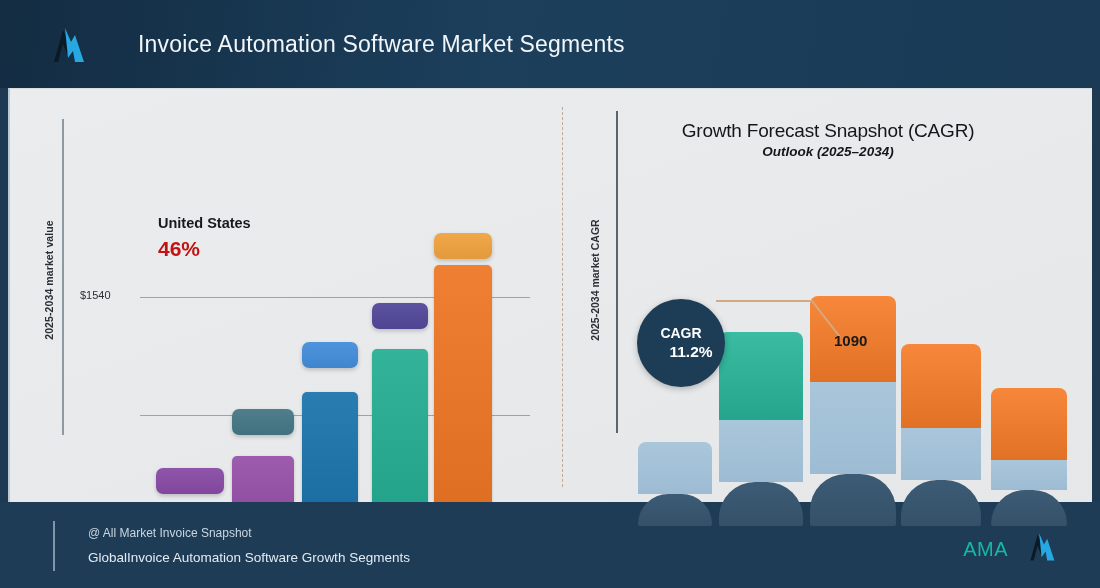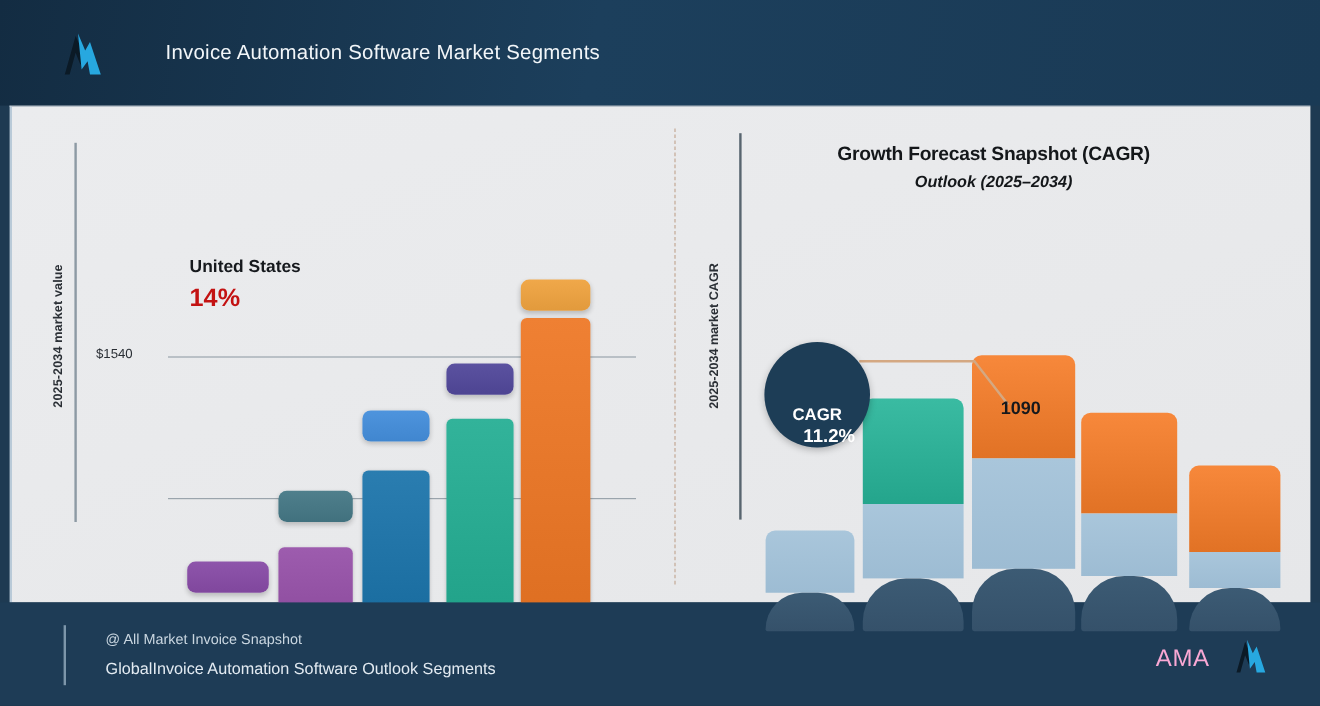--- a/index.html
+++ b/index.html
@@ -22,21 +22,21 @@
     background: linear-gradient(100deg, #132c42 0%, #1c3f5c 45%, #1a3a55 100%);
     display: flex; align-items: center;
   }
   .header-logo {
     margin-left: 40px; width: 52px; height: 40px;
     position: relative;
   }
   .header-title {
     margin-left: 46px;
     color: #f2f6f9;
-    font-size: 17px;
+    font-size: 23px;
     font-weight: 400;
     letter-spacing: .2px;
   }
 
   
   .mt { position:absolute; display:block; }
   .mt-dark { fill: #0b1a26; }
   .mt-blue { fill: #27a8e0; }
 
   
@@ -130,35 +130,35 @@
   }
   .axis-y-right {
     position: absolute; left: 54px; top: 22px;
     width: 2px; height: 322px;
     background: #58656f;
   }
 
   .r-title {
     position: absolute; left: 0; top: 31px; width: 532px;
     text-align: center;
-    font-size: 16px; font-weight: 700; color: #14171a;
+    font-size: 19px; font-weight: 400; color: #14171a;
     letter-spacing: -.2px;
   }
   .r-sub {
     position: absolute; left: 0; top: 55px; width: 532px;
     text-align: center;
     font-size: 13.5px; font-weight: 700; color: #14171a; font-style: italic;
   }
 
   .cagr-bubble {
-    position: absolute; left: 75px; top: 196px;
+    position: absolute; left: 75px; top: 210px;
     width: 88px; height: 88px; border-radius: 50%;
     background: #1d3d56;
     display: flex; flex-direction: column;
-    align-items: center; justify-content: flex-end;
+    align-items: center; justify-content: center;
     color: #ffffff;
     box-shadow: 0 2px 6px rgba(0,0,0,.25);
     z-index: 6;
   }
   .cagr-bubble .c1 { font-size: 14px; font-weight: 700; line-height: 17px; }
   .cagr-bubble .c2 { font-size: 15.5px; font-weight: 700; line-height: 19px; margin-left: 20px; }
 
   .connector { position: absolute; left: 150px; top: 190px; z-index: 5; }
 
   .value-tag {
@@ -207,21 +207,21 @@
   .footer-l1 {
     position: absolute; left: 88px; top: 526px;
     font-size: 12px; color: #c9d6e0;
   }
   .footer-l2 {
     position: absolute; left: 88px; top: 550px;
     font-size: 13.5px; color: #e3ebf2;
   }
   .footer-ama {
     position: absolute; right: 92px; top: 538px;
-    font-size: 20px; color: #f9a8d4; letter-spacing: .5px;
+    font-size: 20px; color: #14b8a6; letter-spacing: .5px;
   }
   .footer-logo {
     position: absolute; right: 34px; top: 530px;
     width: 52px; height: 32px;
   }
 </style>
 </head>
 <body>
 
 <div id="root">
@@ -239,21 +239,21 @@
   <div class="canvas">
 
     <div class="divider"></div>
 
     <div class="panel-left">
 
       <div class="axis-y-line"></div>
       <div class="ylabel-left">2025-2034 market value</div>
 
       <div class="us-title">United States</div>
-      <div class="us-pct">14%</div>
+      <div class="us-pct">46%</div>
 
       <div class="tick-1870">$1540</div>
       <div class="tick-680">$680</div>
 
       <div class="grid-line grid-top"></div>
       <div class="grid-line grid-mid"></div>
       <div class="baseline-left"></div>
 
       <div class="lbars" id="left-bars">
           <div class="lbar-group" style="left: 146px; width: 68px; bottom: -23px; height: 1px;">
@@ -340,21 +340,21 @@
           <div class="xlab-right" style="left: 339px; width: 80px;">2029</div>
           <div class="xlab-right" style="left: 429px; width: 76px;">2027</div>
         </div>
     </div>
   </div>
 
   <div class="footer">
     <div class="footer-bar"></div>
   </div>
   <div class="footer-l1">@ All Market Invoice Snapshot</div>
-  <div class="footer-l2">GlobalInvoice Automation Software Outlook Segments</div>
+  <div class="footer-l2">GlobalInvoice Automation Software Growth Segments</div>
   <div class="footer-ama">AMA</div>
   <div class="footer-logo">
     <svg width="52" height="32" viewBox="0 0 52 40">
       <path class="mt-dark" d="M14 38 L23 6 L31 24 L27 30 L23 20 L18 38 Z"></path>
       <path class="mt-blue" d="M25 4 L31 18 L35 11 L44 38 L35 38 L33 27 L28 34 Z"></path>
     </svg>
   </div>
 
 </div>
 

